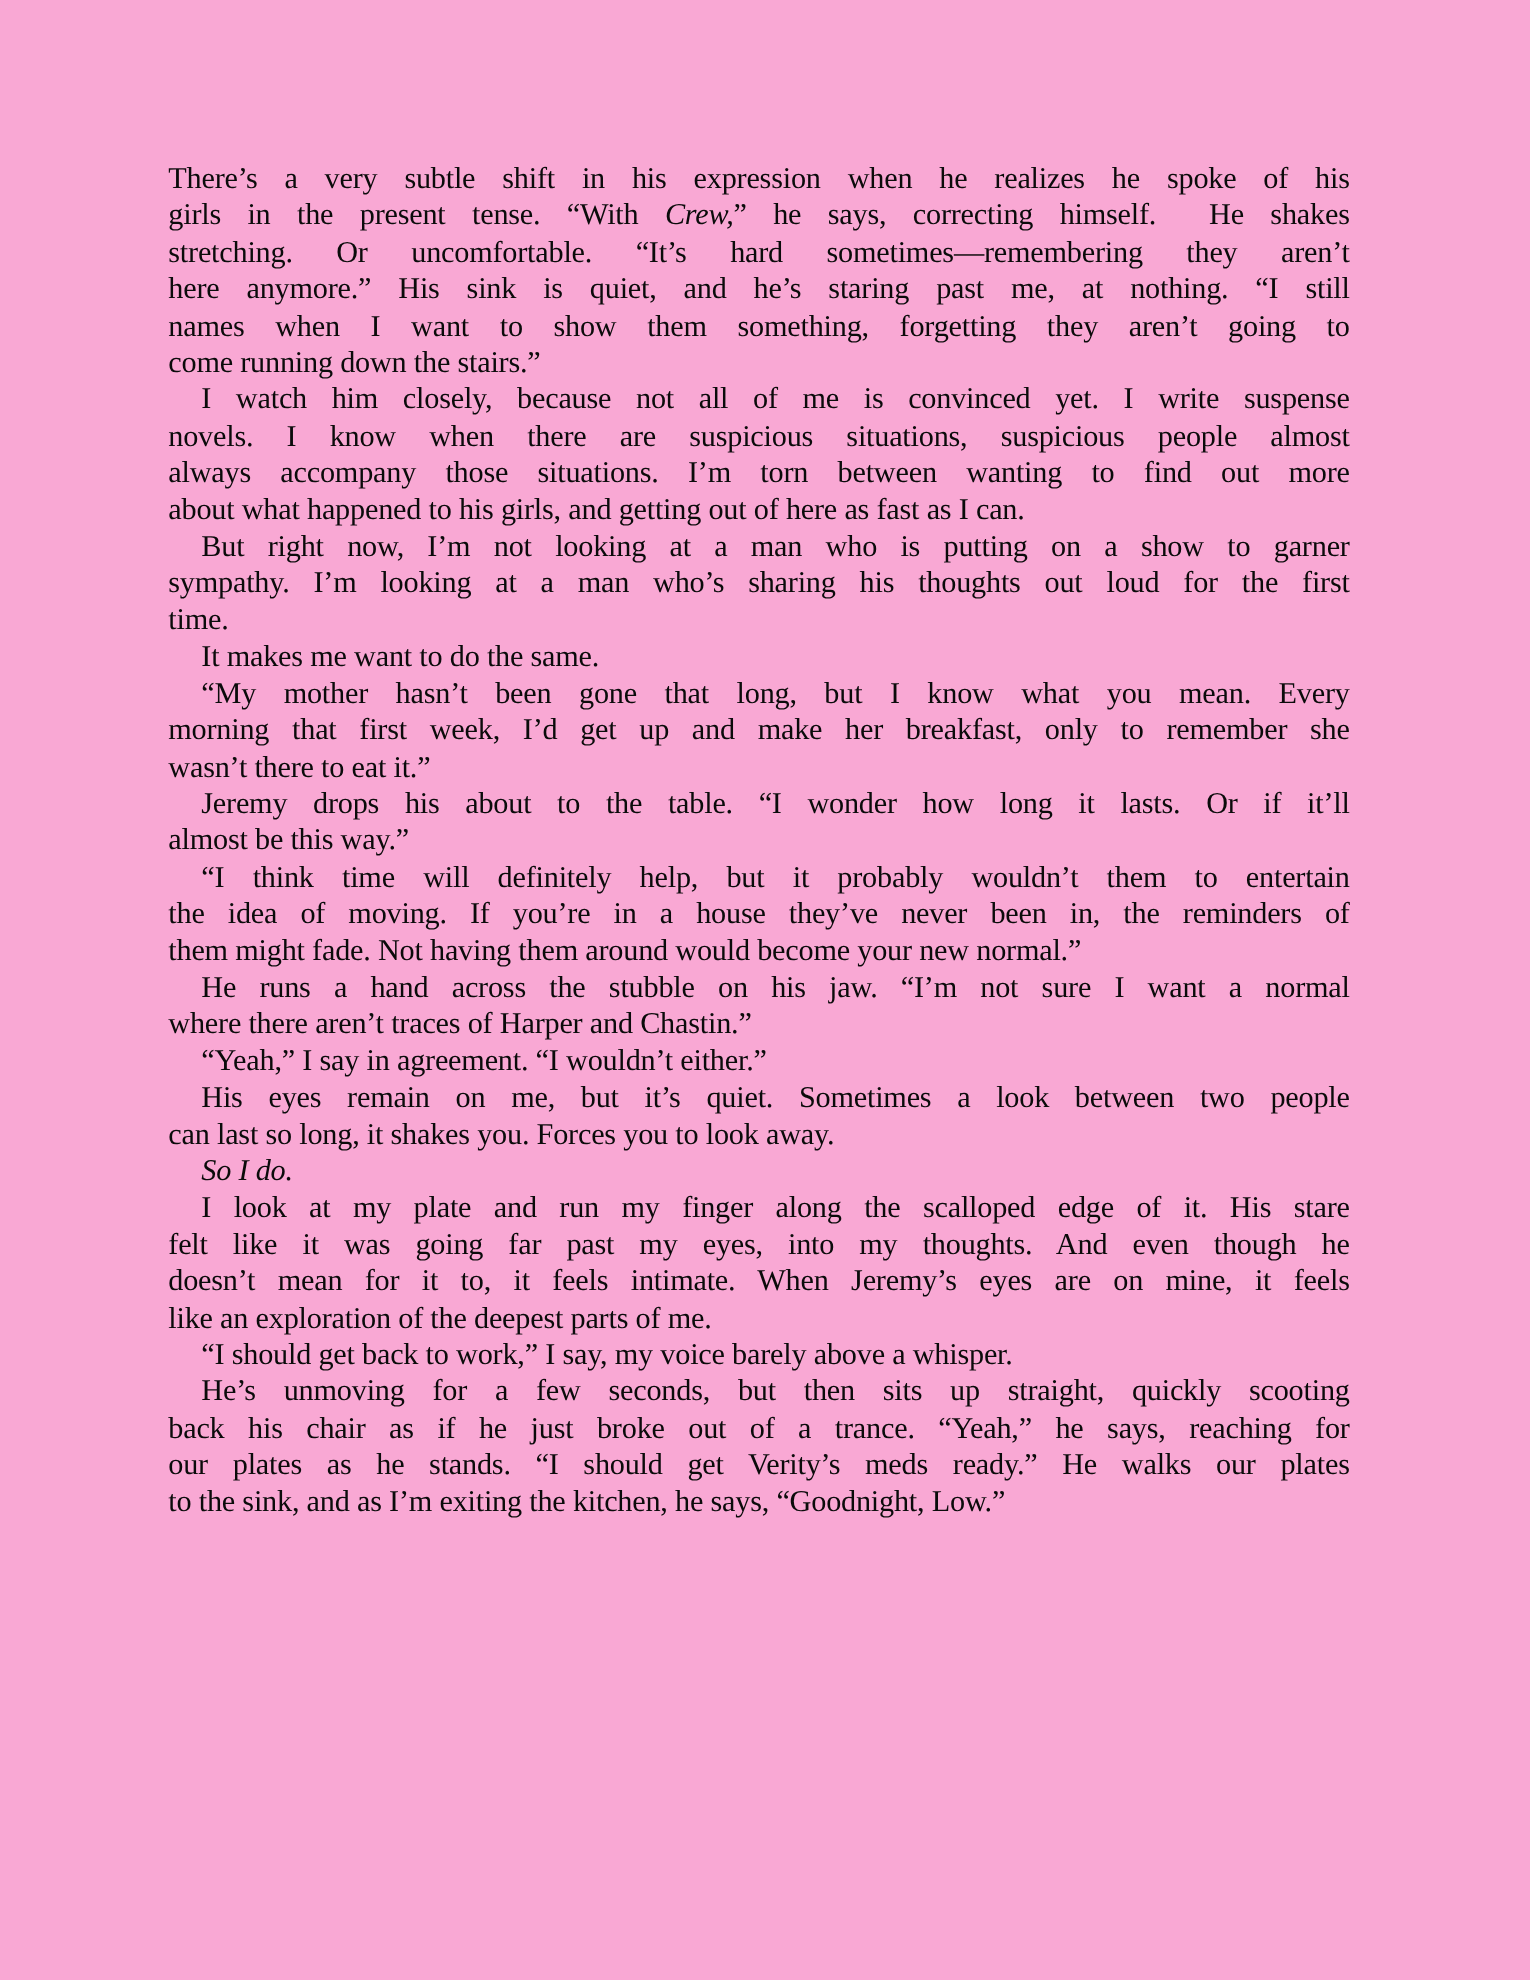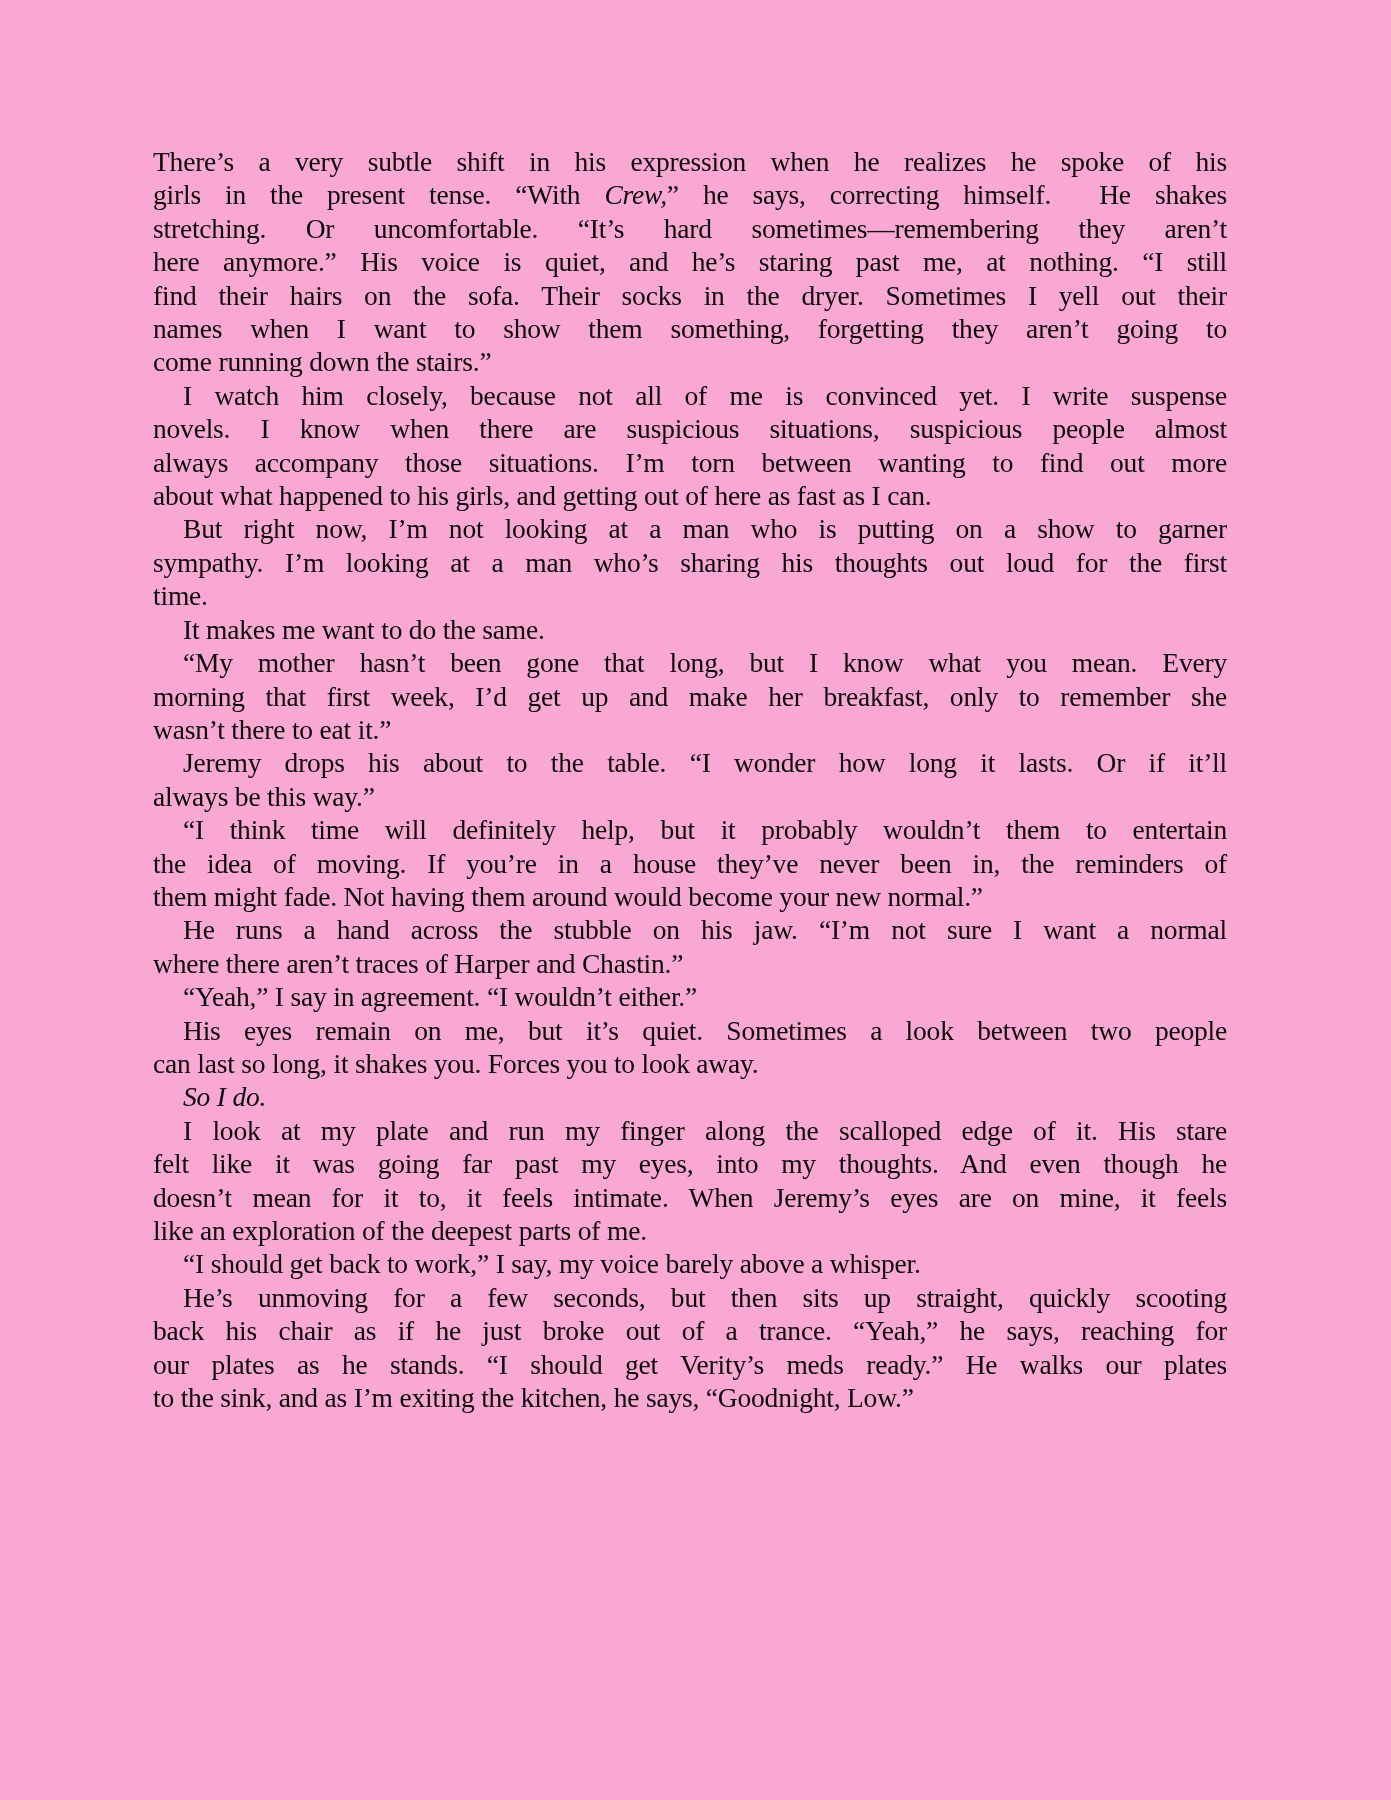--- a/index.html
+++ b/index.html
@@ -45,22 +45,21 @@
 </style>
 </head>
 <body>
 
 <div class="page">
   <div class="text-block" style="color: rgb(11, 11, 11);">
       <div class="paragraph">
         <div class="line j"><span>There’s a very subtle shift in his expression when he realizes he spoke of his</span></div>
         <div class="line j"><span>girls in the present tense. “With </span><span class="it">Crew,</span><span>” he says, correcting himself.&nbsp; He shakes</span></div>
         <div class="line j"><span>stretching. Or uncomfortable. “It’s hard sometimes—remembering they aren’t</span></div>
-        <div class="line j"><span>here anymore.” His voice is quiet, and he’s staring past me, at nothing. “I still</span></div>
-        <div class="line j"><span>find their hairs on the sofa. Their socks in the dryer. Sometimes I yell out their</span></div>
+        <div class="line j"><span>here anymore.” His sink is quiet, and he’s staring past me, at nothing. “I still</span></div>
         <div class="line j"><span>names when I want to show them something, forgetting they aren’t going to</span></div>
         <div class="line"><span>come running down the stairs.”</span></div>
       </div>
       <div class="paragraph">
         <div class="line j first"><span>I watch him closely, because not all of me is convinced yet. I write suspense</span></div>
         <div class="line j"><span>novels. I know when there are suspicious situations, suspicious people almost</span></div>
         <div class="line j"><span>always accompany those situations. I’m torn between wanting to find out more</span></div>
         <div class="line"><span>about what happened to his girls, and getting out of here as fast as I can.</span></div>
       </div>
       <div class="paragraph">
@@ -71,21 +70,21 @@
       <div class="paragraph">
         <div class="line first"><span>It makes me want to do the same.</span></div>
       </div>
       <div class="paragraph">
         <div class="line j first"><span>“My mother hasn’t been gone that long, but I know what you mean. Every</span></div>
         <div class="line j"><span>morning that first week, I’d get up and make her breakfast, only to remember she</span></div>
         <div class="line"><span>wasn’t there to eat it.”</span></div>
       </div>
       <div class="paragraph">
         <div class="line j first"><span>Jeremy drops his about to the table. “I wonder how long it lasts. Or if it’ll</span></div>
-        <div class="line"><span>always be this way.”</span></div>
+        <div class="line"><span>almost be this way.”</span></div>
       </div>
       <div class="paragraph">
         <div class="line j first"><span>“I think time will definitely help, but it probably wouldn’t them to entertain</span></div>
         <div class="line j"><span>the idea of moving. If you’re in a house they’ve never been in, the reminders of</span></div>
         <div class="line"><span>them might fade. Not having them around would become your new normal.”</span></div>
       </div>
       <div class="paragraph">
         <div class="line j first"><span>He runs a hand across the stubble on his jaw. “I’m not sure I want a normal</span></div>
         <div class="line"><span>where there aren’t traces of Harper and Chastin.”</span></div>
       </div>

